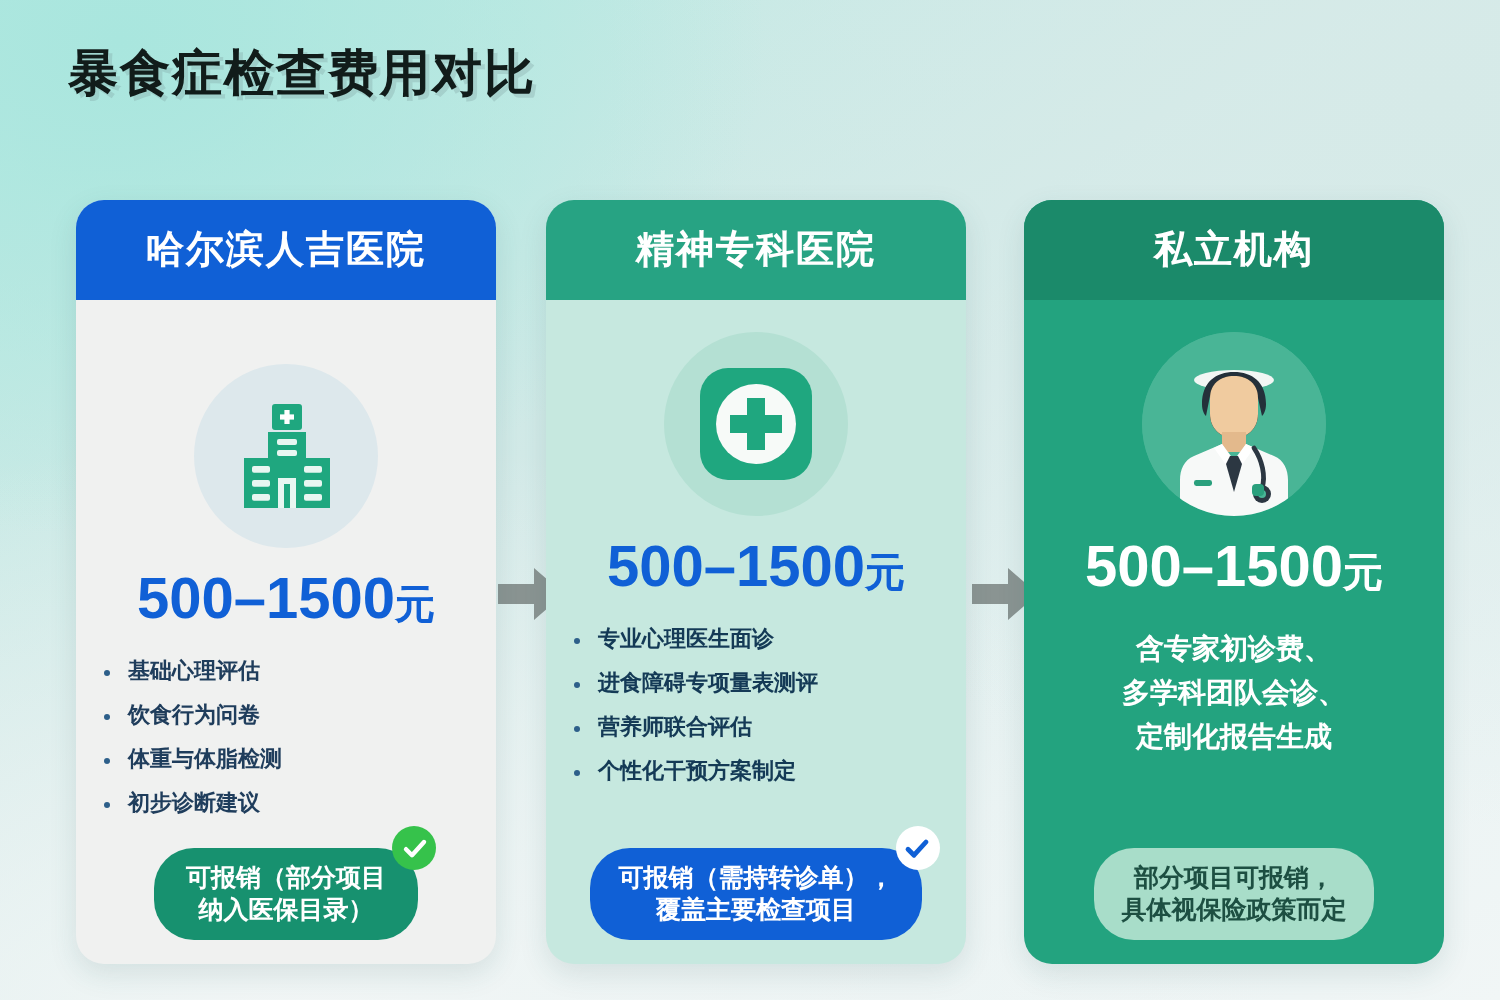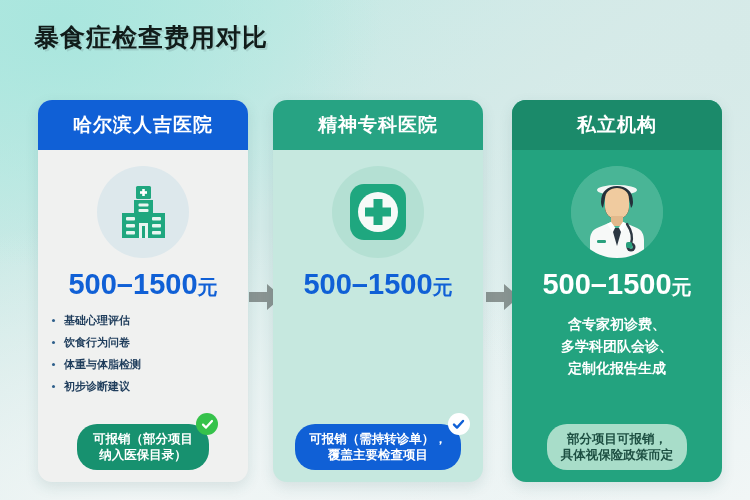--- a/index.html
+++ b/index.html
@@ -26,21 +26,21 @@
 
   .cards{
     position:absolute;left:0;top:100px;width:750px;height:390px;
   }
   .card{
     position:absolute;top:0;width:210px;height:382px;
     border-radius:14px;overflow:hidden;
     box-shadow:0 5px 14px rgba(40,90,90,.13);
     display:flex;flex-direction:column;
   }
-  .card1{left:38px;background:#f0f1f0;}
+  .card1{left:38px;background:#f0f1f0;gap:16px;}
   .card2{left:273px;background:#c6e8df;}
   .card3{left:512px;background:#23a37f;}
 
   .card-head{
     height:50px;flex:0 0 50px;
     display:flex;align-items:center;justify-content:center;
     font-size:19px;font-weight:bold;color:#ffffff;letter-spacing:1px;
   }
   .card1 .card-head{background:#1060d6;}
   .card2 .card-head{background:#27a383;}
@@ -198,20 +198,26 @@
             <rect x="2" y="2" width="56" height="56" rx="14" fill="#1fa77f"></rect>
             <circle cx="30" cy="30" r="20" fill="#f7faf8"></circle>
             <path d="M25.5 17 h9 v8.5 h8.5 v9 h-8.5 v8.5 h-9 v-8.5 h-8.5 v-9 h8.5 z" fill="#1fa77f"></path>
           </svg>
         </div>
 
         <div class="price">
           <span>500–1500</span><span class="unit">元</span>
         </div>
 
+        <ul class="bullets">
+          <li><span class="dot"></span><span>专业心理医生面诊</span></li>
+          <li><span class="dot"></span><span>进食障碍专项量表测评</span></li>
+          <li><span class="dot"></span><span>营养师联合评估</span></li>
+          <li><span class="dot"></span><span>个性化干预方案制定</span></li>
+        </ul>
 
         <div class="badge-wrap">
           <div class="badge">
             <div>可报销（需持转诊单），</div>
             <div>覆盖主要检查项目</div>
             <span class="check">
               <svg width="13" height="13" viewBox="0 0 13 13">
                 <path d="M2 6.6 L5 9.6 L11 3" stroke="#1060d6" stroke-width="2.4" fill="none" stroke-linecap="round" stroke-linejoin="round"></path>
               </svg>
             </span>

